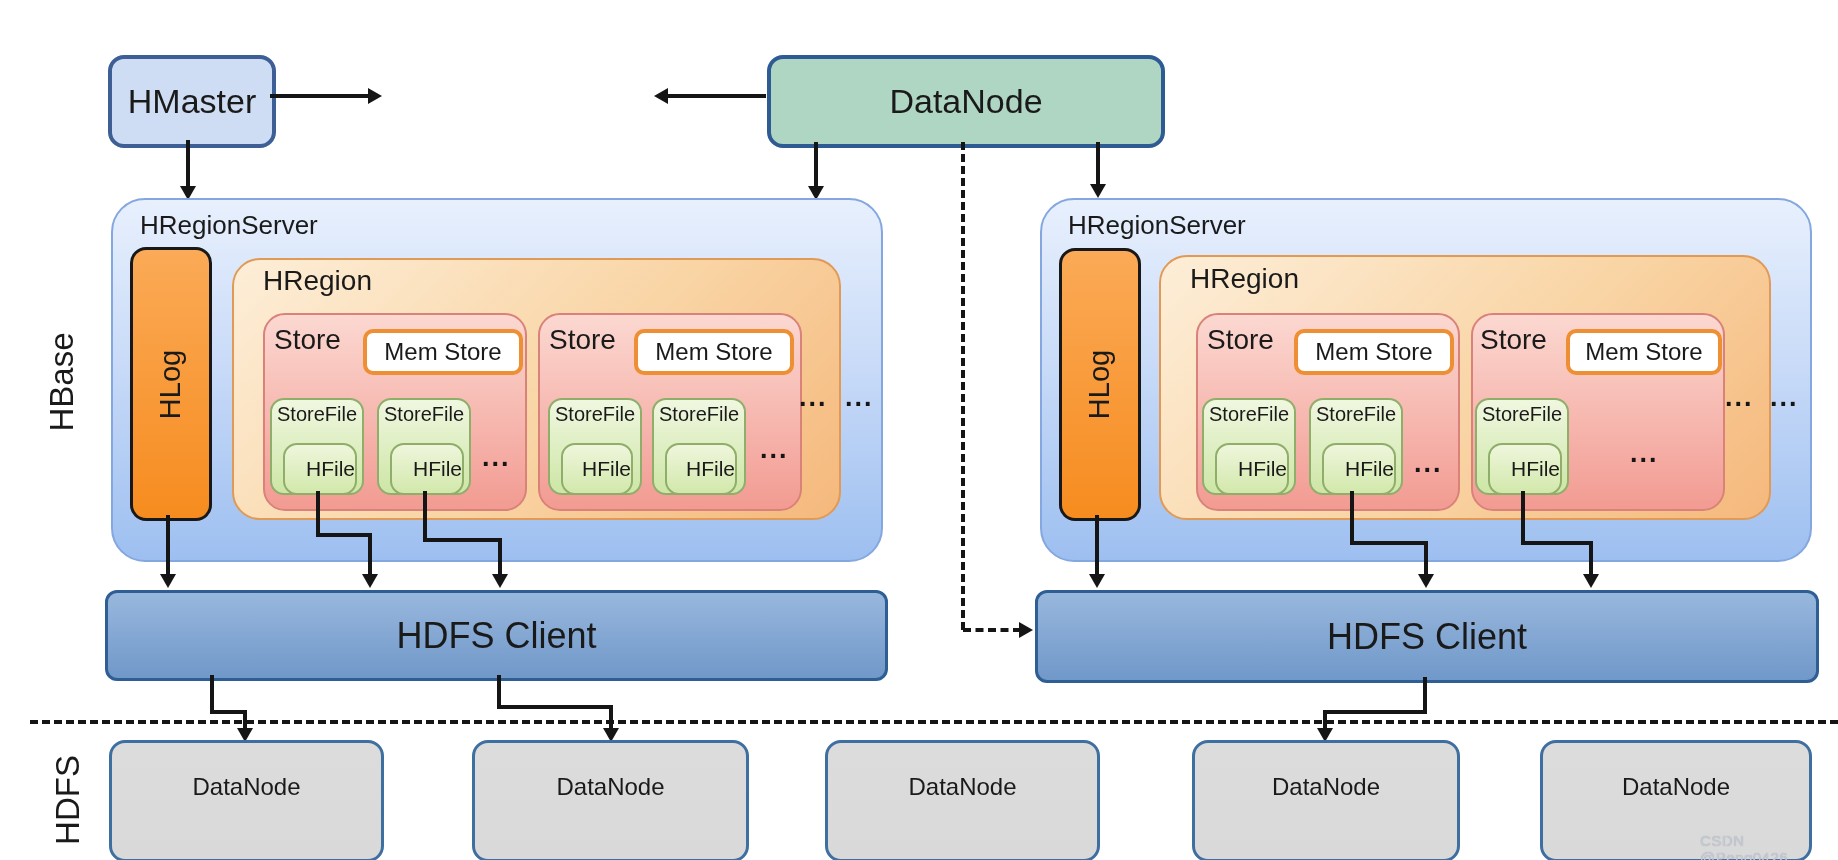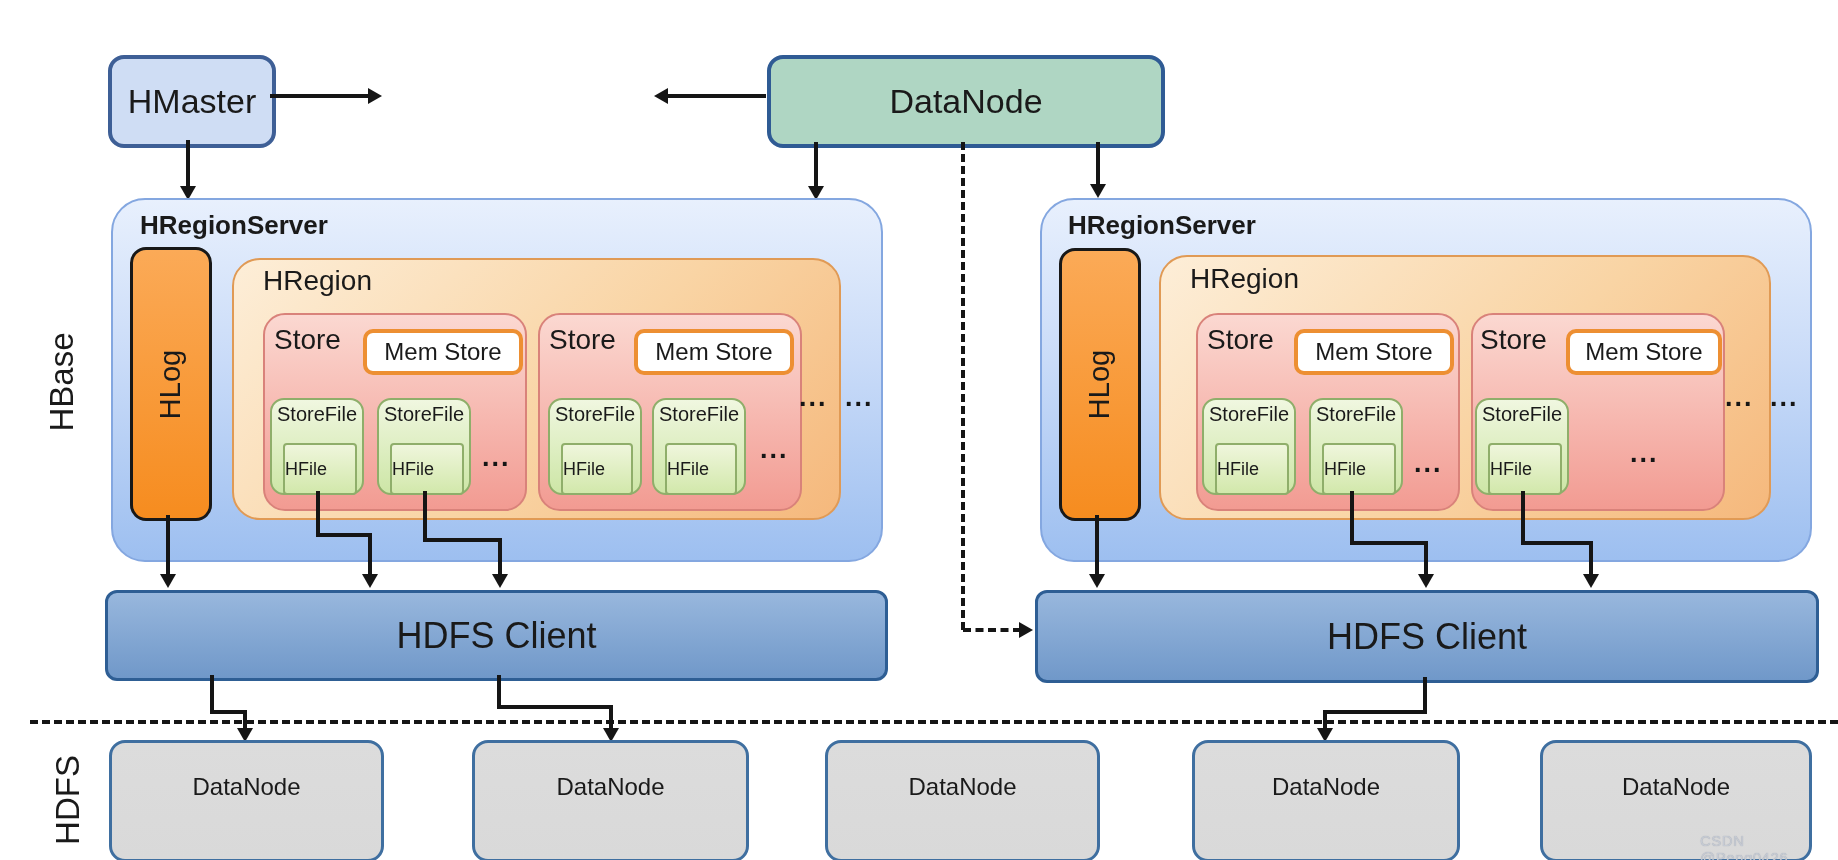--- a/index.html
+++ b/index.html
@@ -6,36 +6,36 @@
   #canvas{position:relative;width:1838px;height:860px;background:#fff;overflow:hidden;
           font-family:"Liberation Sans",sans-serif;color:#1a1a1a;}
   .abs{position:absolute;}
   
   .client-box{background:var(--client-fill,#cfddf4);border:4px solid var(--client-border,#3e5f96);border-radius:16px;
               display:flex;align-items:center;justify-content:center;font-size:34px;}
   .hmaster-box{background:var(--hmaster-fill,#afd6c3);border:4px solid var(--hmaster-border,#2f5b94);border-radius:16px;
               display:flex;align-items:center;justify-content:center;font-size:34px;}
   .server-box{background:linear-gradient(180deg,var(--server-fill-top,#e8f0fd) 0%,#c9dbf8 45%,var(--server-fill-bottom,#9dbff0) 100%);
               border:2px solid var(--server-border,#84a7e0);border-radius:34px;}
-  .server-label{font-size:26px;font-weight:bold;}
+  .server-label{font-size:26px;}
   .hlog-box{background:linear-gradient(180deg,var(--hlog-fill-top,#fbaa57),var(--hlog-fill-bottom,#f68c1f));
             border:3px solid #181818;border-radius:16px;display:flex;align-items:center;justify-content:center;}
   .hlog-box span{transform:rotate(-90deg);white-space:nowrap;font-size:29px;}
   .region-box{background:linear-gradient(135deg,var(--region-fill-top,#fdeed8) 0%,#f9d4a4 55%,var(--region-fill-bottom,#f5b87c) 100%);
               border:2px solid var(--region-border,#e09a55);border-radius:28px;}
   .region-label{font-size:28px;}
   .store-box{background:linear-gradient(180deg,var(--store-fill-top,#fbd8d1) 0%,var(--store-fill-bottom,#f29b92) 100%);
              border:2px solid var(--store-border,#d9827a);border-radius:22px;}
   .store-label{font-size:28px;}
   .mem-box{background:#fff;border:4px solid var(--memstore-border,#ed8f32);border-radius:10px;
            display:flex;align-items:center;justify-content:center;font-size:24px;}
   .sf-box{background:linear-gradient(180deg,var(--file-fill-top,#f0f7e0),var(--file-fill-bottom,#cde6a6));
           border:2px solid var(--file-border,#8fae6a);border-radius:14px;text-align:center;font-size:20px;padding-top:3px;box-sizing:border-box;}
-  .hfile-box{background:linear-gradient(180deg,#eff6dc,#d2e8ab);border:2px solid var(--file-border,#8fae6a);border-radius:4px;
-             display:flex;align-items:center;justify-content:flex-start;font-size:18px;}
+  .hfile-box{background:linear-gradient(180deg,#eff6dc,#d2e8ab);border:2px solid var(--file-border,#8fae6a);border-radius:14px;
+             display:flex;align-items:center;justify-content:flex-end;font-size:21px;}
   .hdfsc-box{background:linear-gradient(180deg,var(--hdfsclient-fill-top,#98b7dd),var(--hdfsclient-fill-bottom,#7098c9));
              border:3px solid var(--hdfsclient-border,#2e5e94);border-radius:12px;
              display:flex;align-items:center;justify-content:center;font-size:36px;}
   .dn-box{background:linear-gradient(180deg,#dcdcdc,var(--datanode-fill,#d9d9d9));border:3px solid var(--datanode-border,#3f6fa0);
           border-radius:16px;box-sizing:border-box;}
   .dn-box span{position:absolute;left:0;right:0;top:30px;text-align:center;font-size:24px;}
   .side-label{display:flex;align-items:center;justify-content:center;}
   .side-label span{transform:rotate(-90deg);white-space:nowrap;font-size:33px;}
   
   .vline{position:absolute;width:4px;background:var(--line,#151515);}

